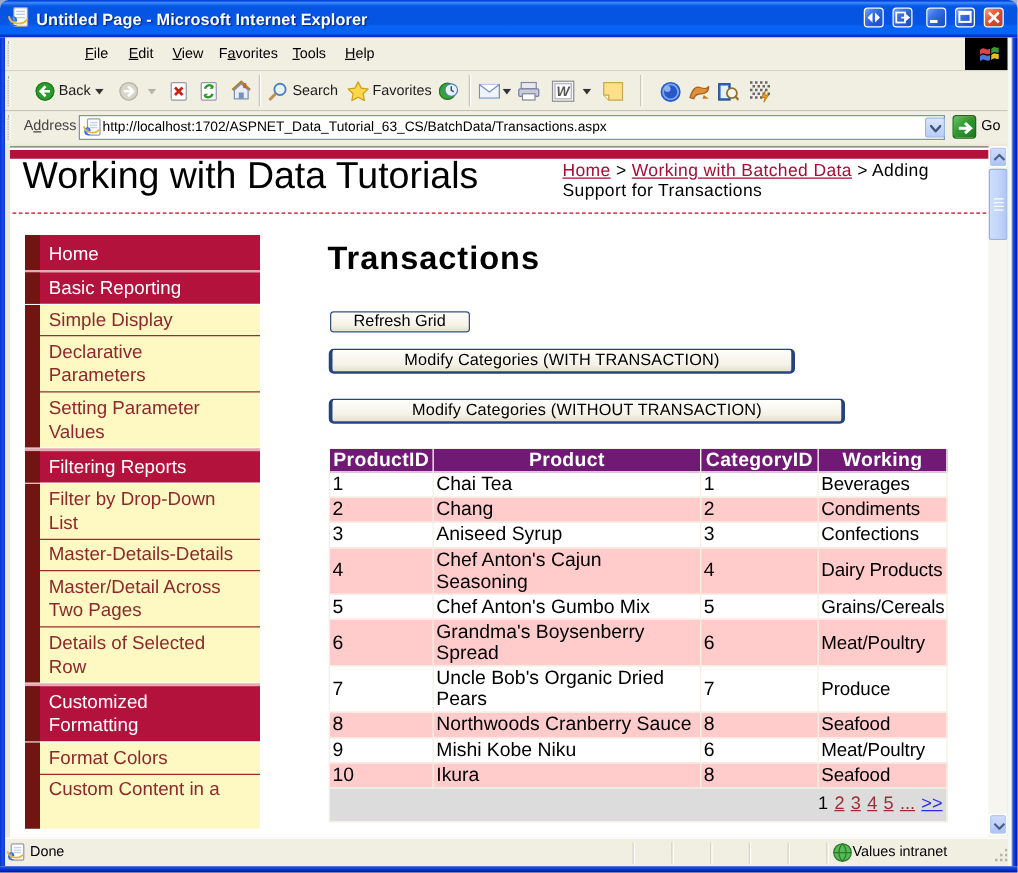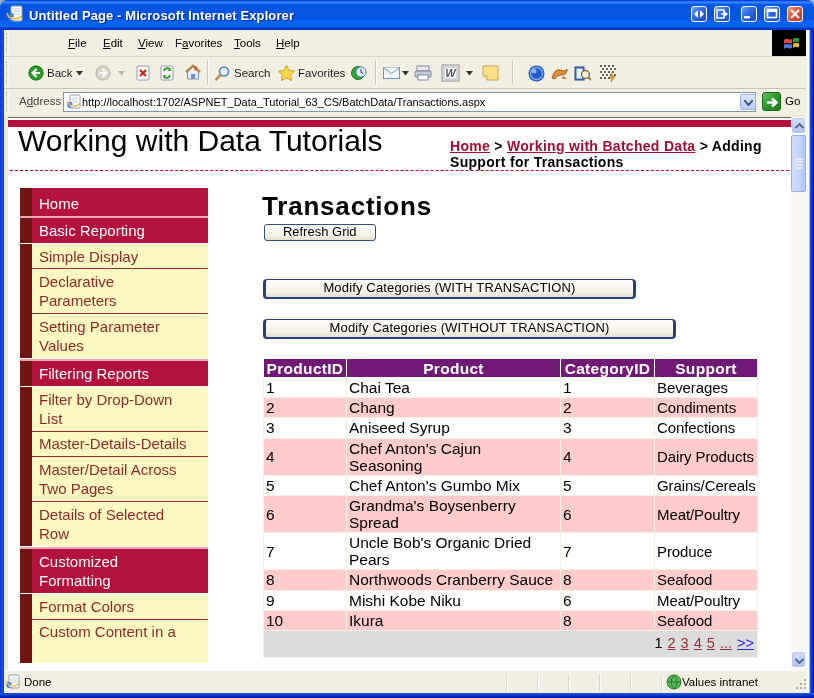--- a/index.html
+++ b/index.html
@@ -25,21 +25,21 @@
 #toolbar{left:4px;top:57px;width:806px;height:32px;background:#f1eee2;border-bottom:1px solid #c9c5b5;}
 .tbtxt{font-size:11.5px;color:#1c1c1c;top:10px;}
 .tsep{top:3px;width:2px;height:25px;border-left:1px solid #ccc8b8;border-right:1px solid #fff;}
 
 #addrbar{left:4px;top:89px;width:806px;height:26px;background:#f1eee2;}
 #addrfield{left:59px;top:3px;width:693px;height:20px;background:#fff;border:1px solid #8294ad;}
 
 #content{left:8px;top:117px;width:783px;height:553px;background:#fff;border-top:1px solid #6c6c64;overflow:hidden;}
 #topbar{left:0;top:2px;width:783px;height:6.5px;background:#b3123c;}
 h1{position:absolute;left:18px;top:124px;margin:0;font-size:30px;font-weight:normal;color:#000;}
-#crumb{left:450px;top:139px;width:318px;font-size:14px;font-weight:bold;line-height:15.5px;color:#000;letter-spacing:.3px;}
+#crumb{left:450px;top:129px;width:318px;font-size:14px;font-weight:normal;line-height:15.5px;color:#000;letter-spacing:.3px;}
 #crumb a{color:#a50d33;}
 #dash{left:2px;top:52px;width:779px;height:1px;border-top:1px dashed #cc0022;}
 
 #nav{left:12px;top:70px;width:187.5px;}
 .navtop{position:relative;background:#b3123c;color:#fff;font-size:15px;line-height:19.4px;
 padding:2.8px 25px 2.8px 19px;border-top:2px solid #e8aab2;}
 .navtop.first{border-top:none;padding-top:5.8px;}
 .navtop .blk{position:absolute;left:0;top:0;bottom:0;width:11.5px;background:#701512;}
 .navsub{position:relative;margin-left:0;background:#fef9c3;color:#8f282c;font-size:15px;line-height:19.4px;margin-top:1px;margin-bottom:1px;}
 .navsub .blk{position:absolute;left:0;top:0;bottom:0;width:12px;background:#701512;}
@@ -288,30 +288,30 @@
     </div>
     <div class="navtop"><span class="blk"></span>Customized Formatting</div>
     <div class="navsub">
         <span class="blk"></span>
       <div class="item">Format Colors</div>
       <div class="item" style="min-height:44px">Custom Content in a</div>
     </div>
   </div>
   <div class="abs" id="main">
     <h2>Transactions</h2>
-    <div class="btn" style="left:10px;top:38px;width:111.5px;height:16.5px;line-height:14.5px">Refresh Grid</div>
+    <div class="btn" style="left:10px;top:63px;width:111.5px;height:16.5px;line-height:14.5px">Refresh Grid</div>
     <div class="btn btnwide" style="left:9px;top:93px;width:373px;height:20px;line-height:15px">Modify Categories (WITH TRANSACTION)</div>
     <div class="btn btnwide" style="left:9px;top:132.5px;width:413px;height:20.5px;line-height:15.5px">Modify Categories (WITHOUT TRANSACTION)</div>
     <table id="grid" cellspacing="0">
       <tbody>
           <tr>
         <th style="width:83px">ProductID</th>
             <th style="width:214px">Product</th>
             <th style="width:94px">CategoryID</th>
-            <th style="width:103px">Support</th>
+            <th style="width:103px">Working</th>
       </tr>
       <tr>
             <td>1</td>
             <td>Chai Tea</td>
             <td>1</td>
             <td>Beverages</td>
           </tr>
       <tr class="alt">
             <td>2</td>
             <td>Chang</td>

